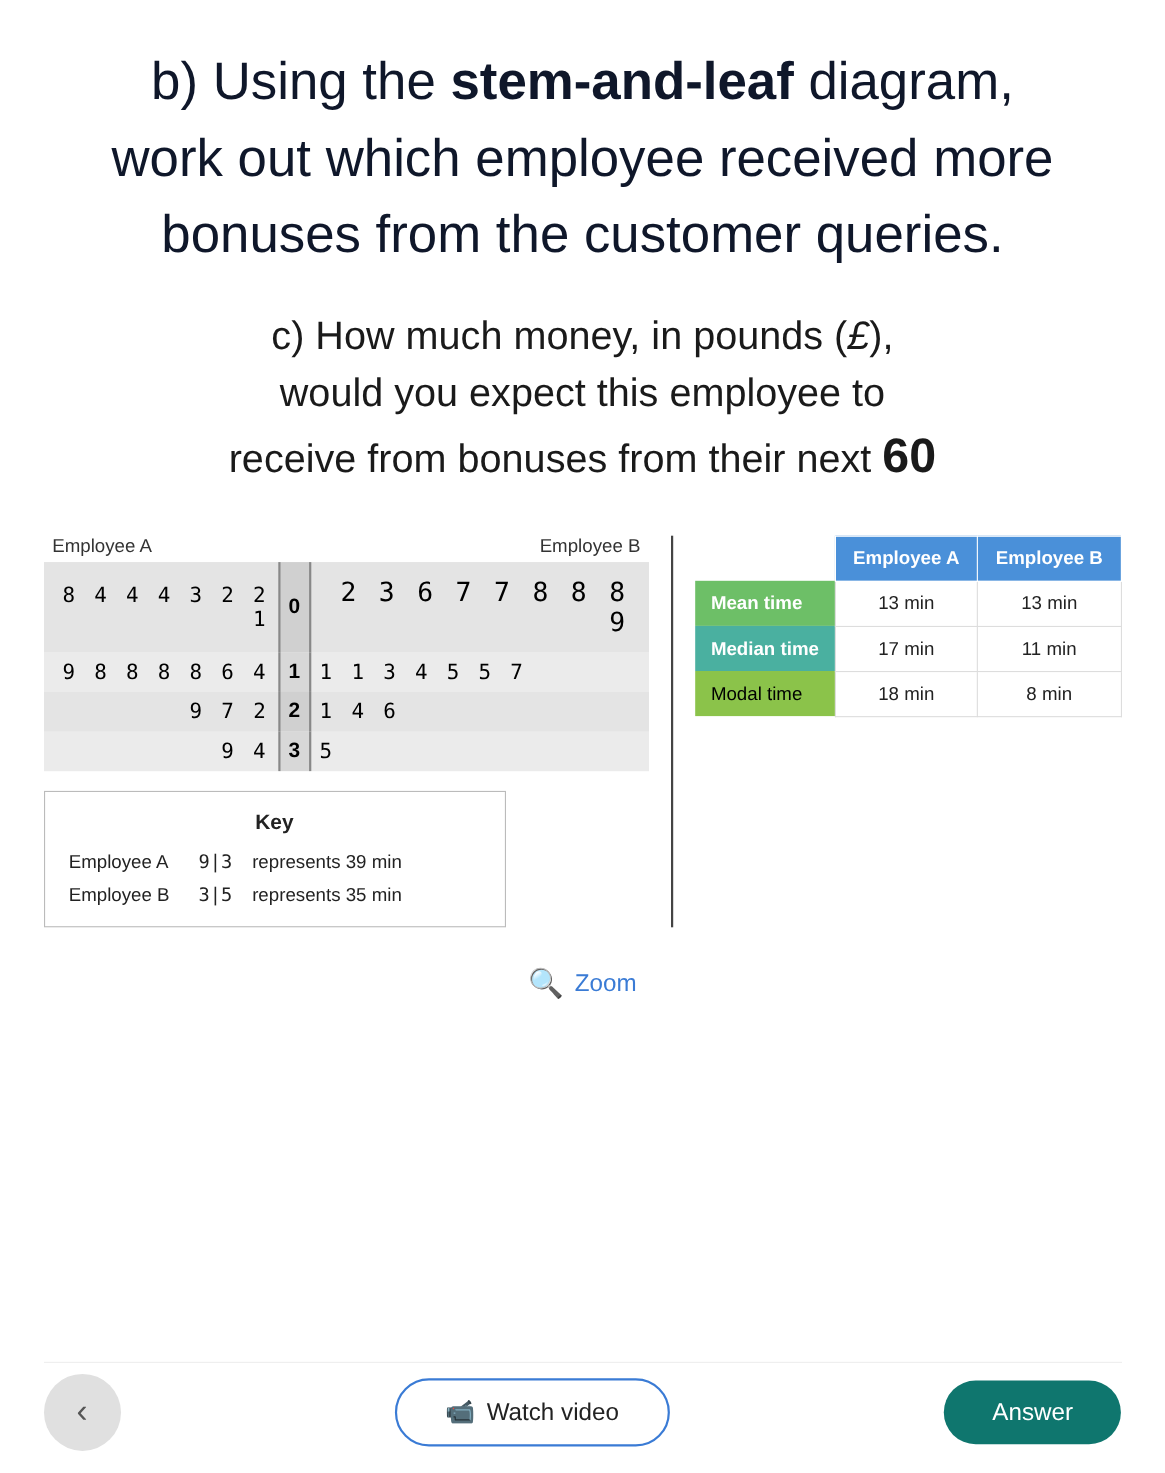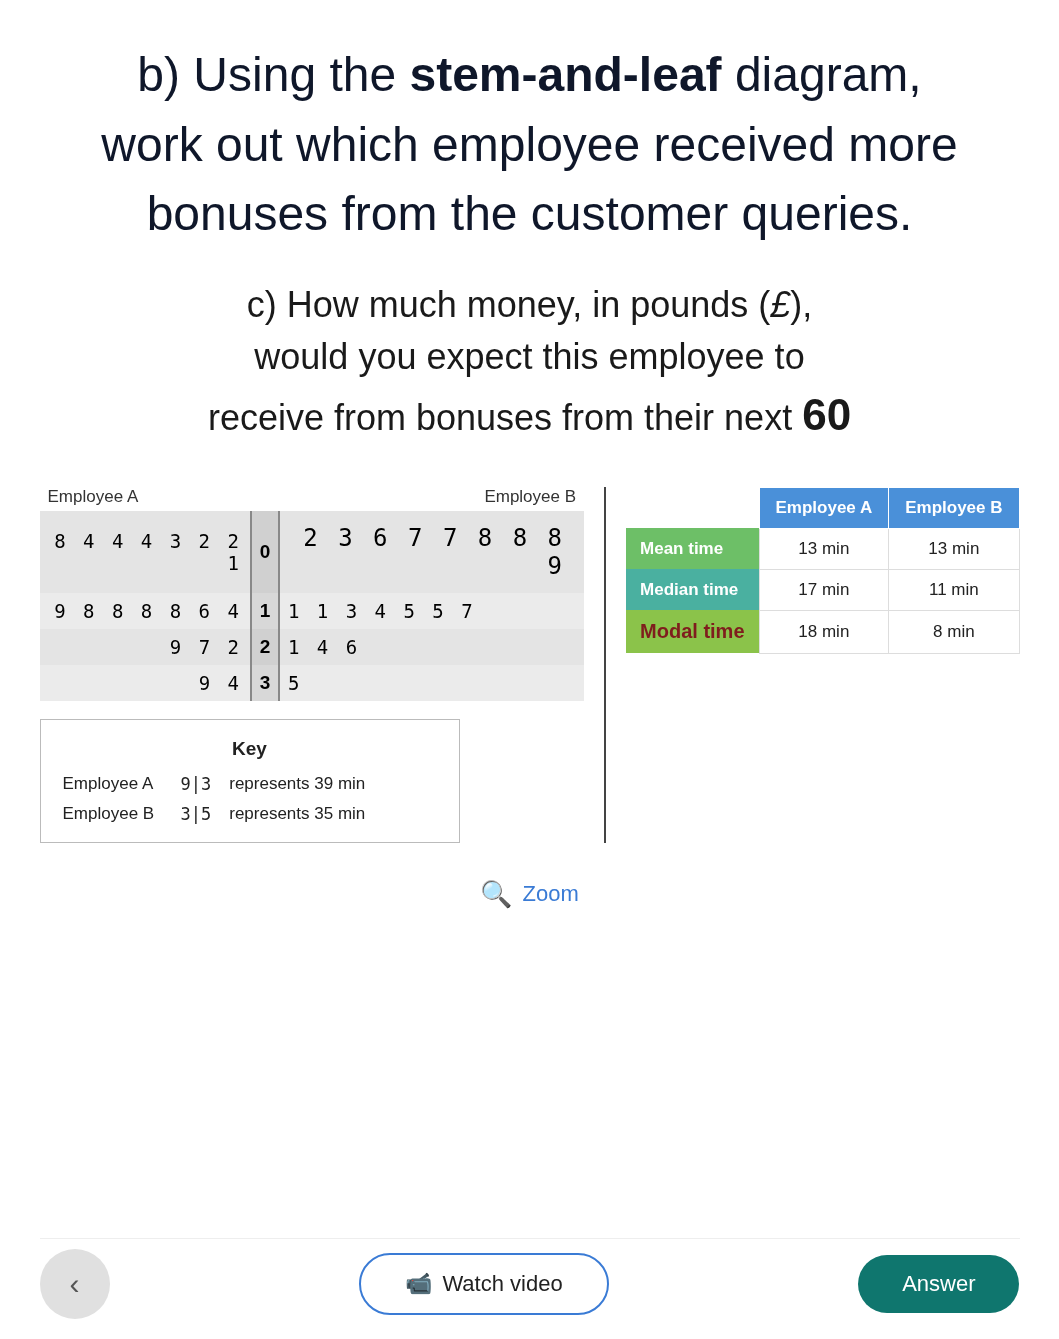--- a/index.html
+++ b/index.html
@@ -113,21 +113,21 @@
           <td style="font-size:17px; padding:10px 16px; text-align:center; border:1px solid #ddd; color:#222;">13 min</td>
         </tr>
 
         <tr>
           <td style="background:#4ab0a0; color:#fff; font-weight:bold; font-size:17px; padding:10px 14px; text-align:left; white-space:nowrap;">Median time</td>
           <td style="font-size:17px; padding:10px 16px; text-align:center; border:1px solid #ddd; color:#222;">17 min</td>
           <td style="font-size:17px; padding:10px 16px; text-align:center; border:1px solid #ddd; color:#222;">11 min</td>
         </tr>
 
         <tr>
-          <td style="background:#8bc34a; color:#7f1d1d; font-weight:bold; font-size:20px; padding:10px 14px; text-align:left; white-space:nowrap;">Modal time</td>
+          <td style="background:#8bc34a; color:#000000; font-weight:normal; font-size:17px; padding:10px 14px; text-align:left; white-space:nowrap;">Modal time</td>
           <td style="font-size:17px; padding:10px 12px; text-align:center; border:1px solid #ddd; color:#222;">18 min</td>
           <td style="font-size:17px; padding:10px 16px; text-align:center; border:1px solid #ddd; color:#222;">8 min</td>
         </tr>
       </tbody>
     </table>
   </div>
 
 </div>
 
 <button style="display:flex; align-items:center; gap:10px; font-size:22px; color:#3a7bd5; cursor:pointer; margin:36px 0 24px 0; border:none; background:none;">

